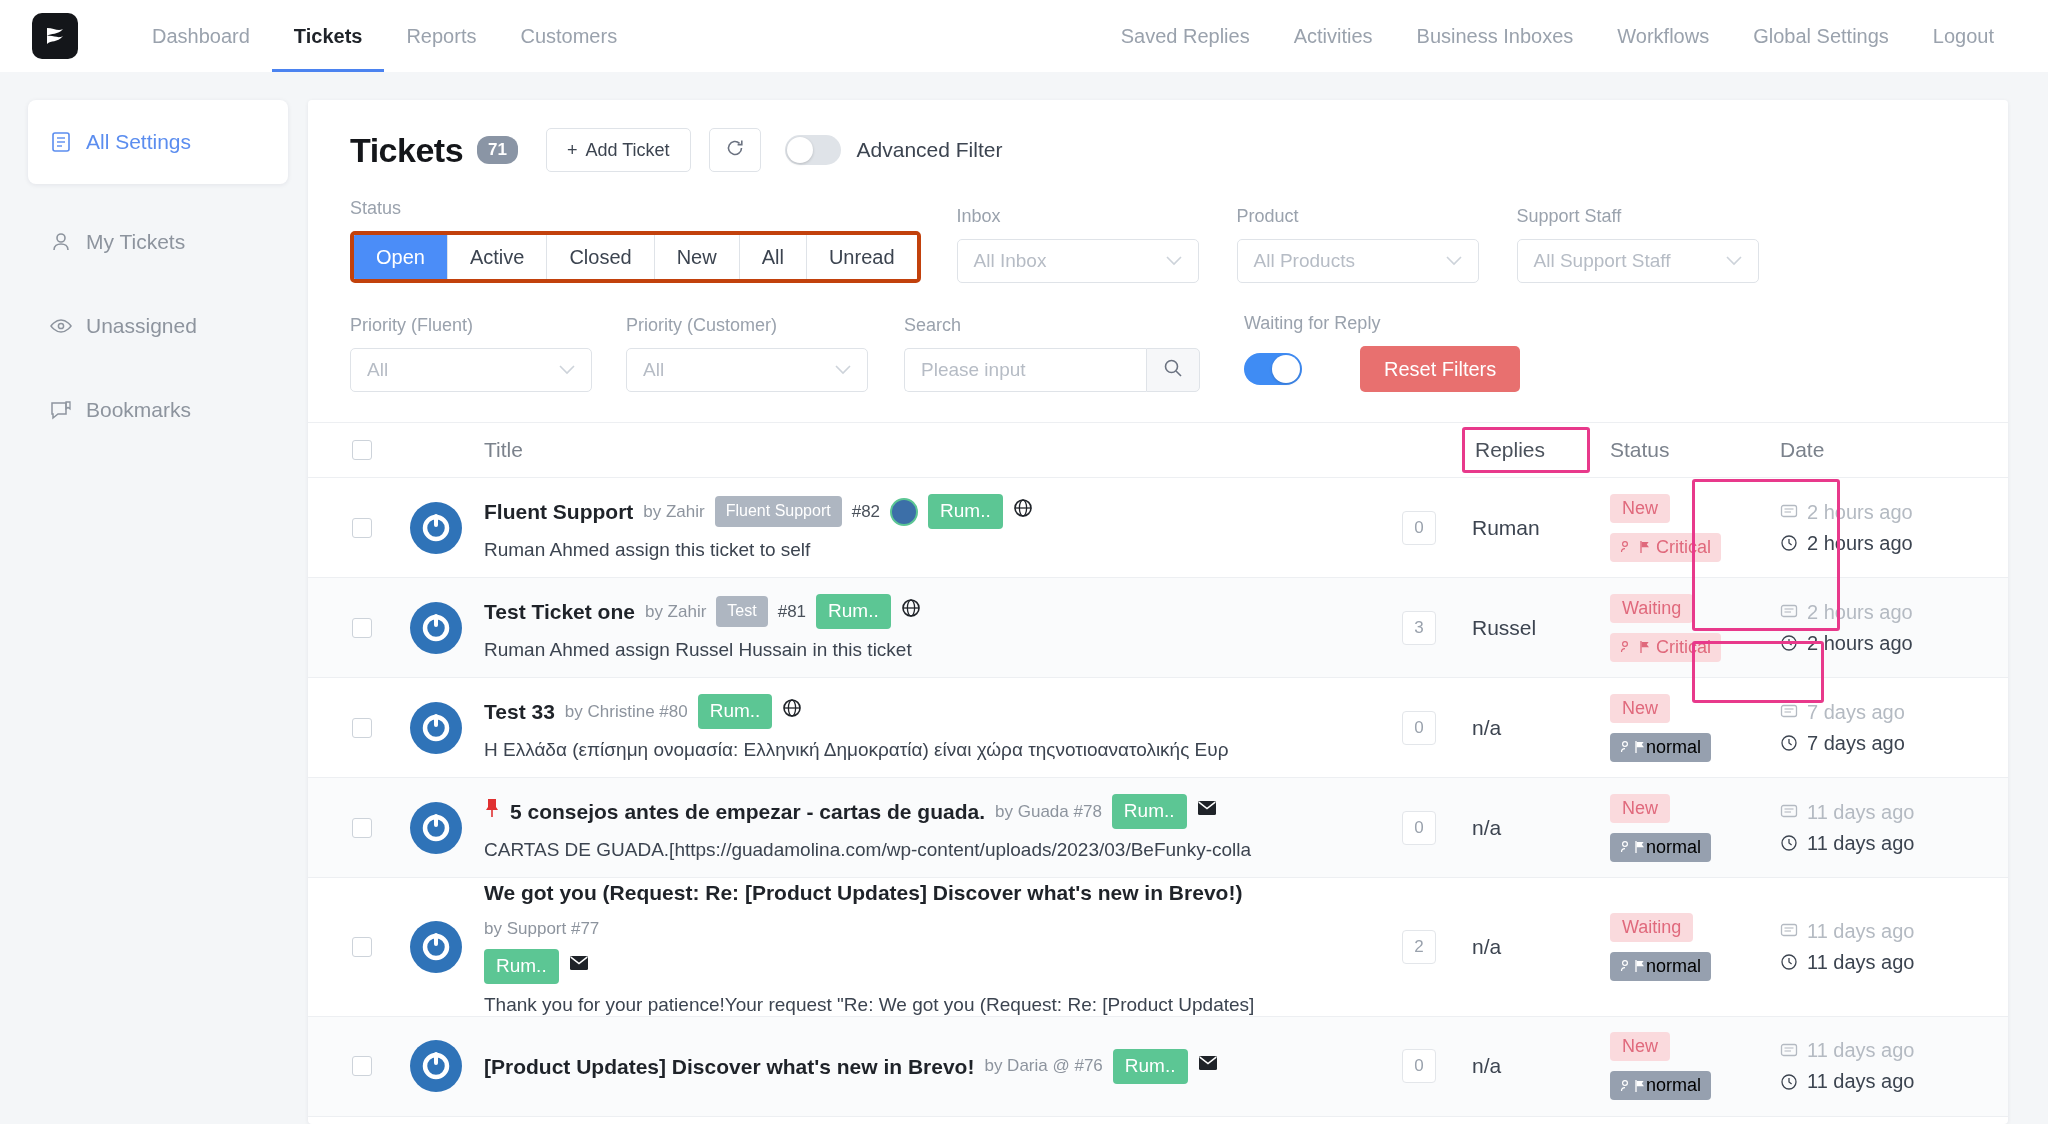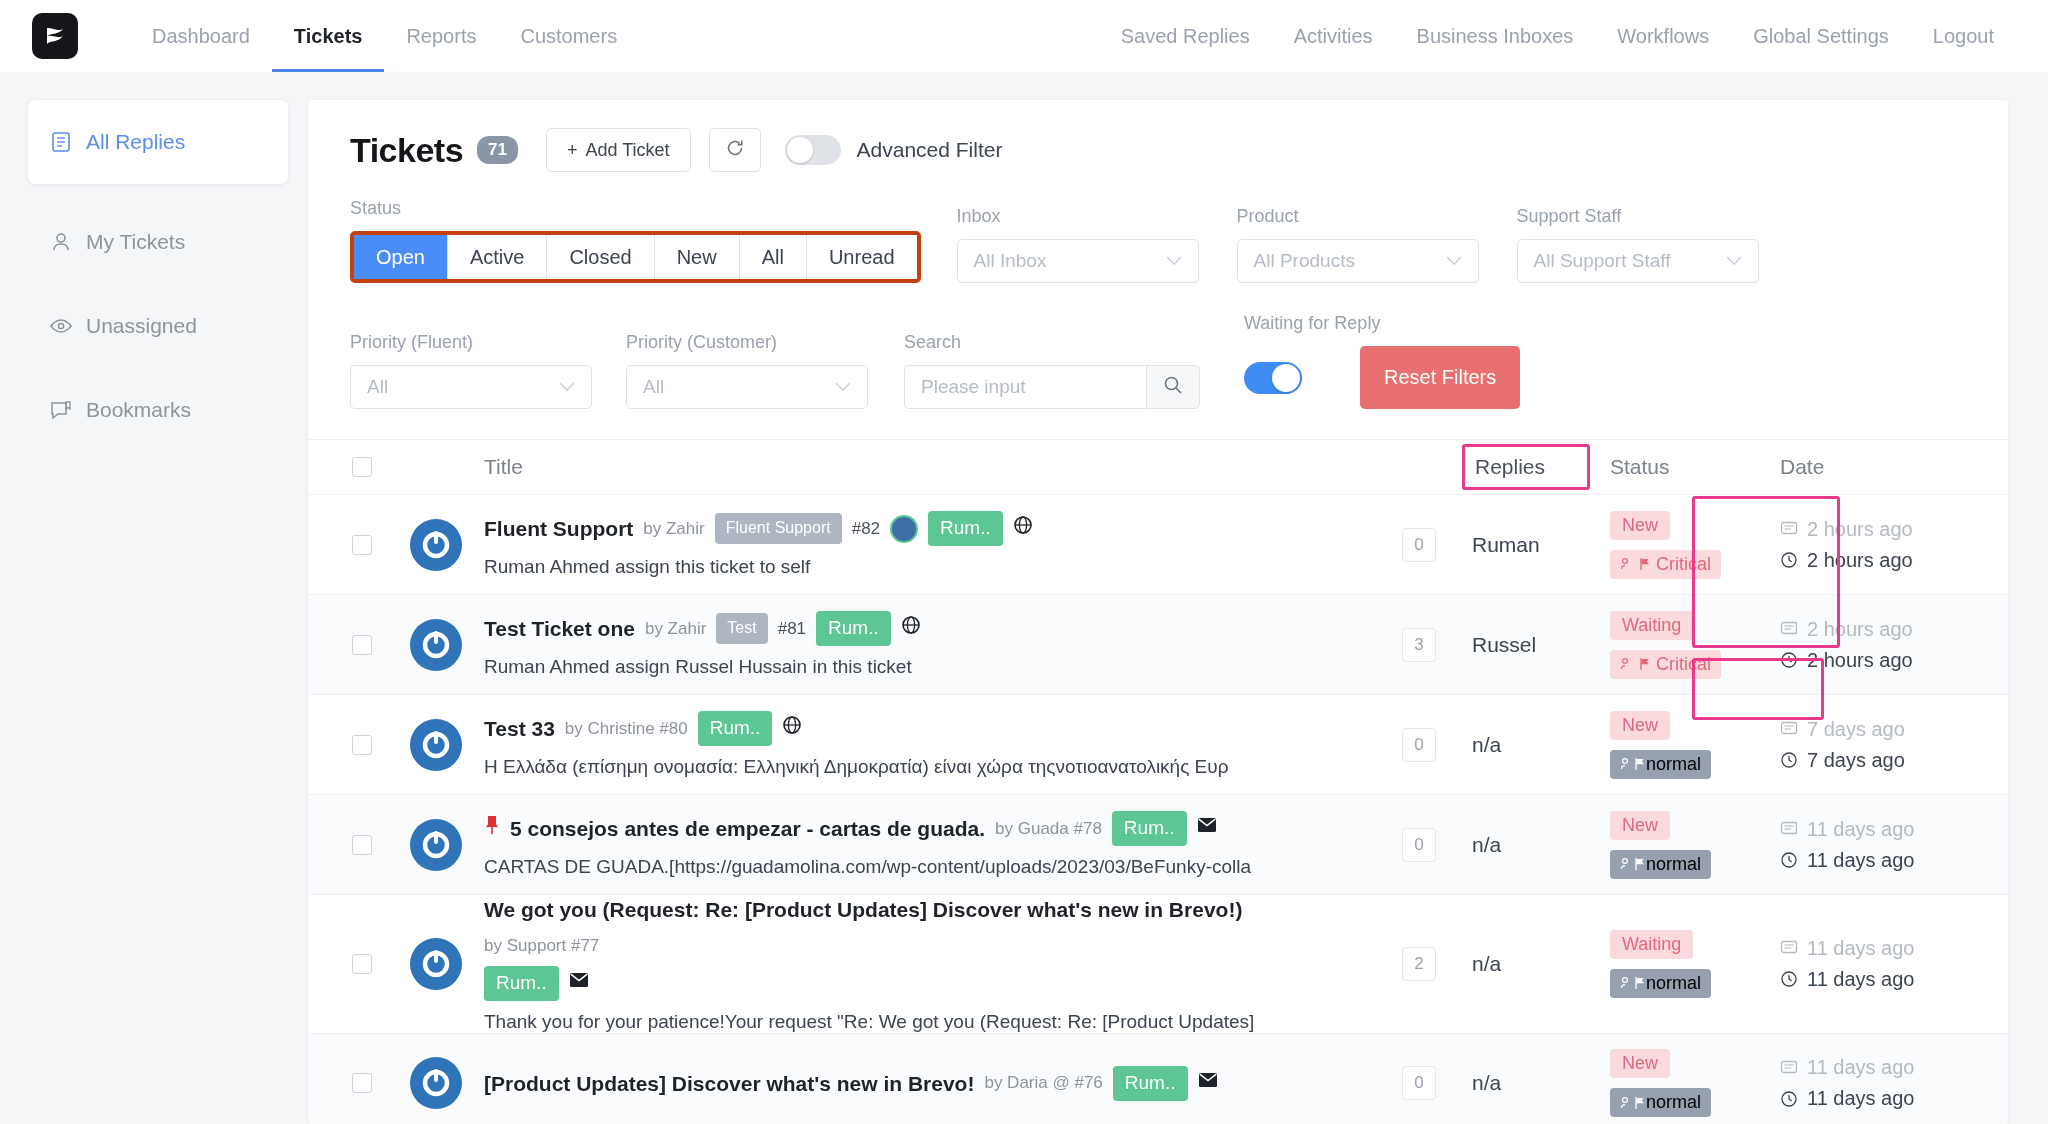--- a/index.html
+++ b/index.html
@@ -128,21 +128,21 @@
     font-size: 19px; color: #b6bcc5; display: flex; align-items: center;
     background: #fff;
   }
   .search-btn {
     width: 54px; border: 1px solid #dfe3e8; background: #f6f7f9;
     border-radius: 0 5px 5px 0; display: flex; align-items: center; justify-content: center;
     color: #6b7280; cursor: pointer;
   }
   .btn-reset {
     background: #e8706f; color: #fff; border: none; border-radius: 5px;
-    height: 63px; padding: 0 24px; font-size: 20px; cursor: pointer;
+    height: 46px; padding: 0 24px; font-size: 20px; cursor: pointer;
   }
 
   
   .tbl { flex: 1; overflow: hidden; }
   .thead, .trow { display: flex; align-items: center; }
   .thead { border-top: 1px solid #edeff2; border-bottom: 1px solid #edeff2; height: 56px; }
   .trow { border-bottom: 1px solid #edeff2; min-height: 100px; }
   .trow.alt { background: #fafbfc; }
   .c-check { width: 80px; flex: 0 0 80px; display: flex; justify-content: center; align-items: center; padding-left: 28px;}
   .cb { width: 20px; height: 20px; border: 1px solid #cdd3da; border-radius: 3px; background: #fff; cursor: pointer; }
@@ -219,21 +219,21 @@
   <div class="sidebar">
     <div class="side-item active">
       <span class="ic">
         <svg width="20" height="22" viewBox="0 0 20 22">
             <rect x="2" y="2" width="16" height="18" rx="2" fill="none" stroke="#5b8def" stroke-width="1.6"></rect>
             <line x1="6" y1="7" x2="14" y2="7" stroke="#5b8def" stroke-width="1.4"></line>
             <line x1="6" y1="11" x2="14" y2="11" stroke="#5b8def" stroke-width="1.4"></line>
             <line x1="6" y1="15" x2="11" y2="15" stroke="#5b8def" stroke-width="1.4"></line>
           </svg>
       </span>
-      <span>All Replies</span>
+      <span>All Settings</span>
     </div>
     <div class="side-item">
       <span class="ic">
         <svg width="20" height="22" viewBox="0 0 20 22">
             <circle cx="10" cy="7" r="4" fill="none" stroke="#8d949e" stroke-width="1.6"></circle>
             <path d="M3 19c0-4 3.2-6 7-6s7 2 7 6" fill="none" stroke="#8d949e" stroke-width="1.6"></path>
           </svg>
       </span>
       <span>My Tickets</span>
     </div>

